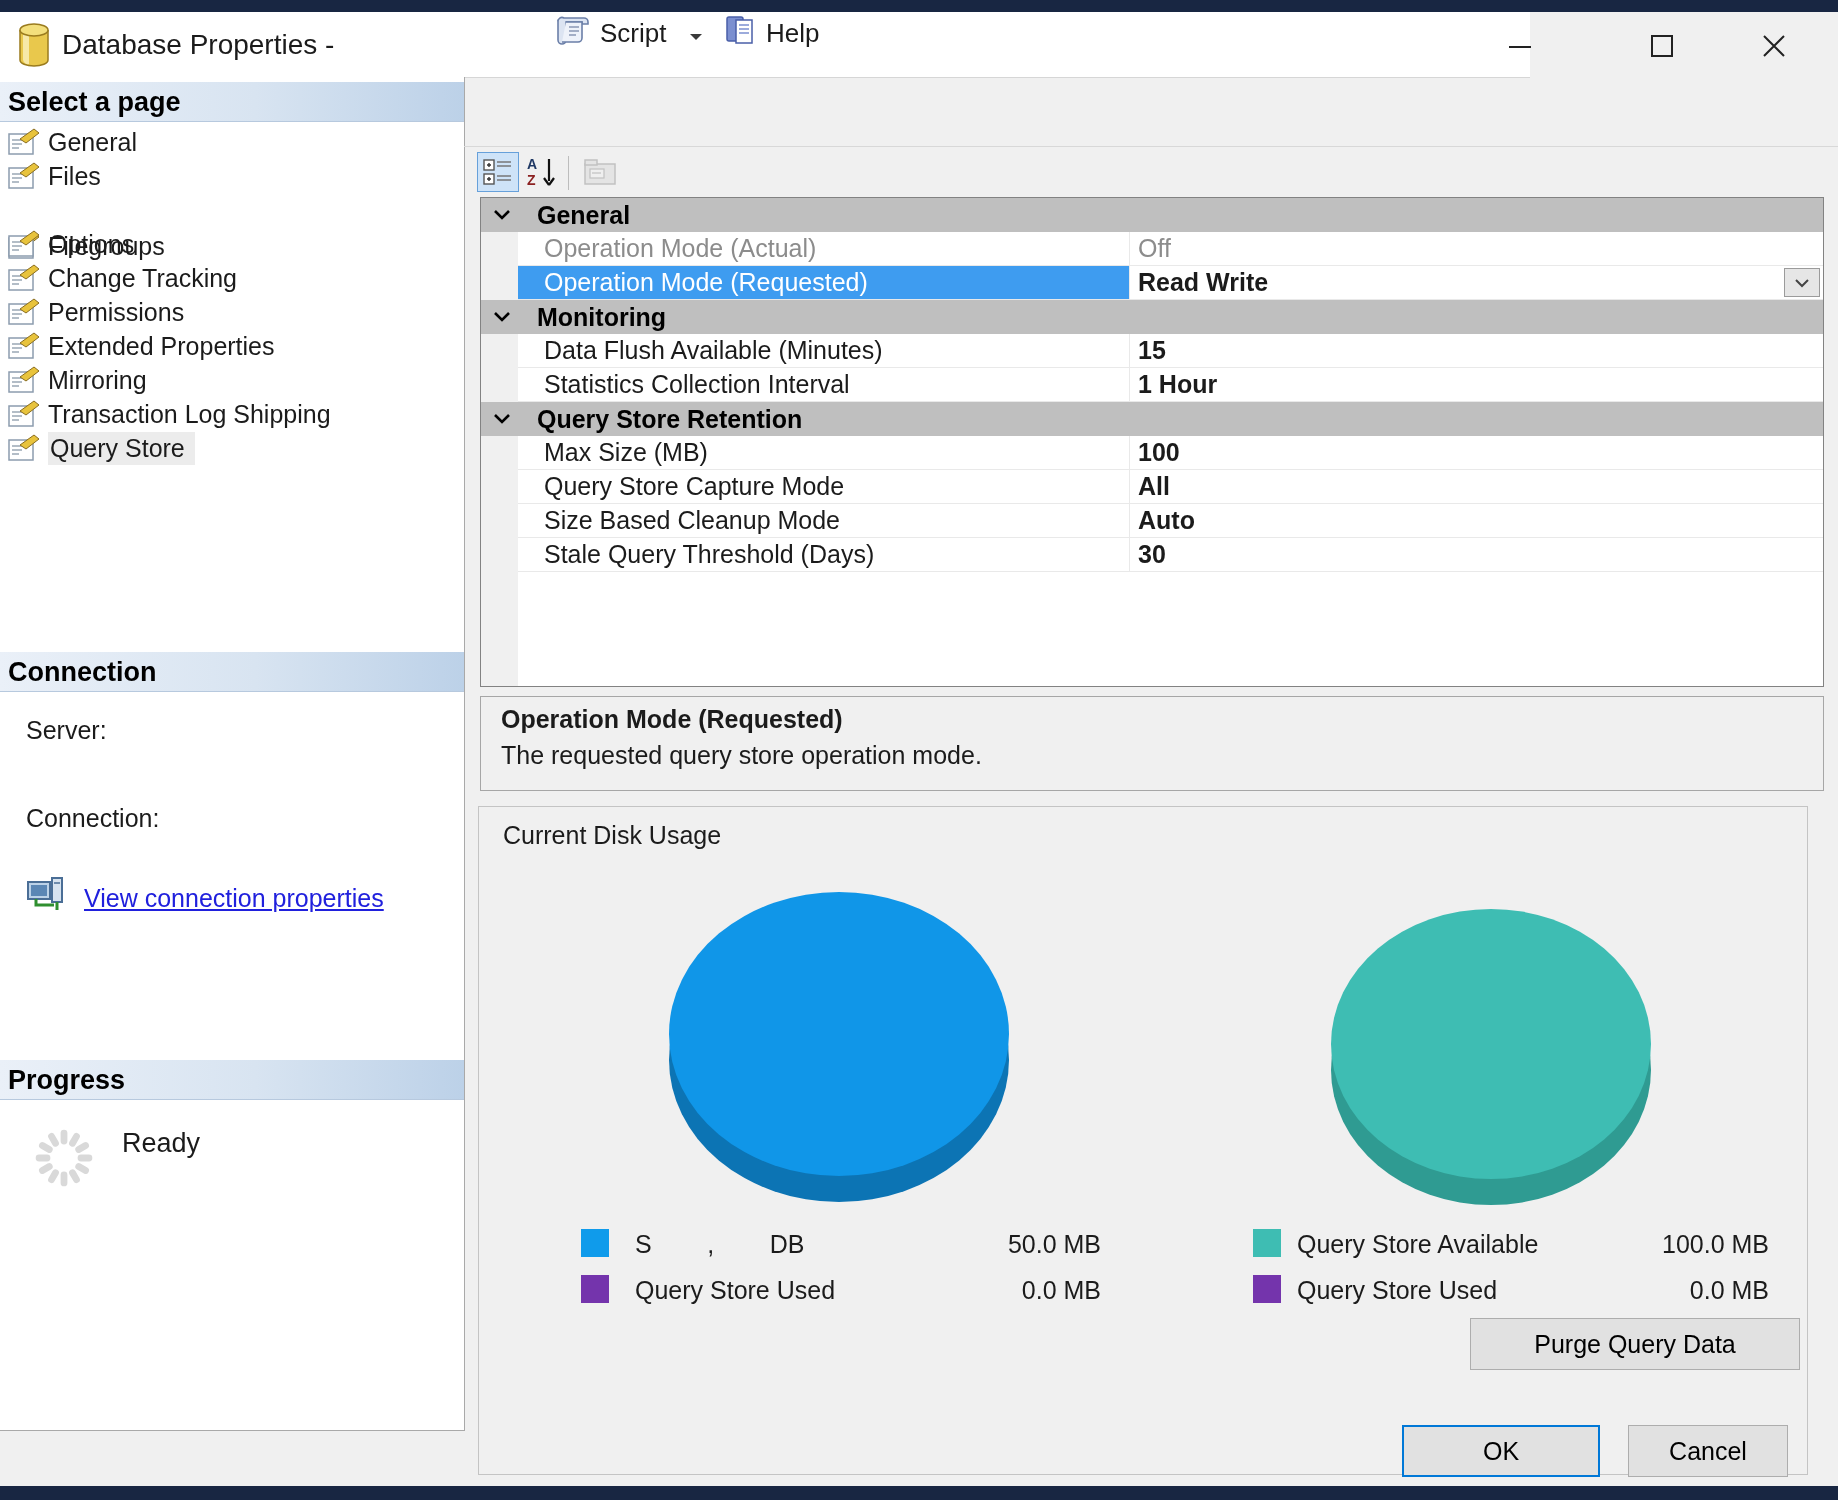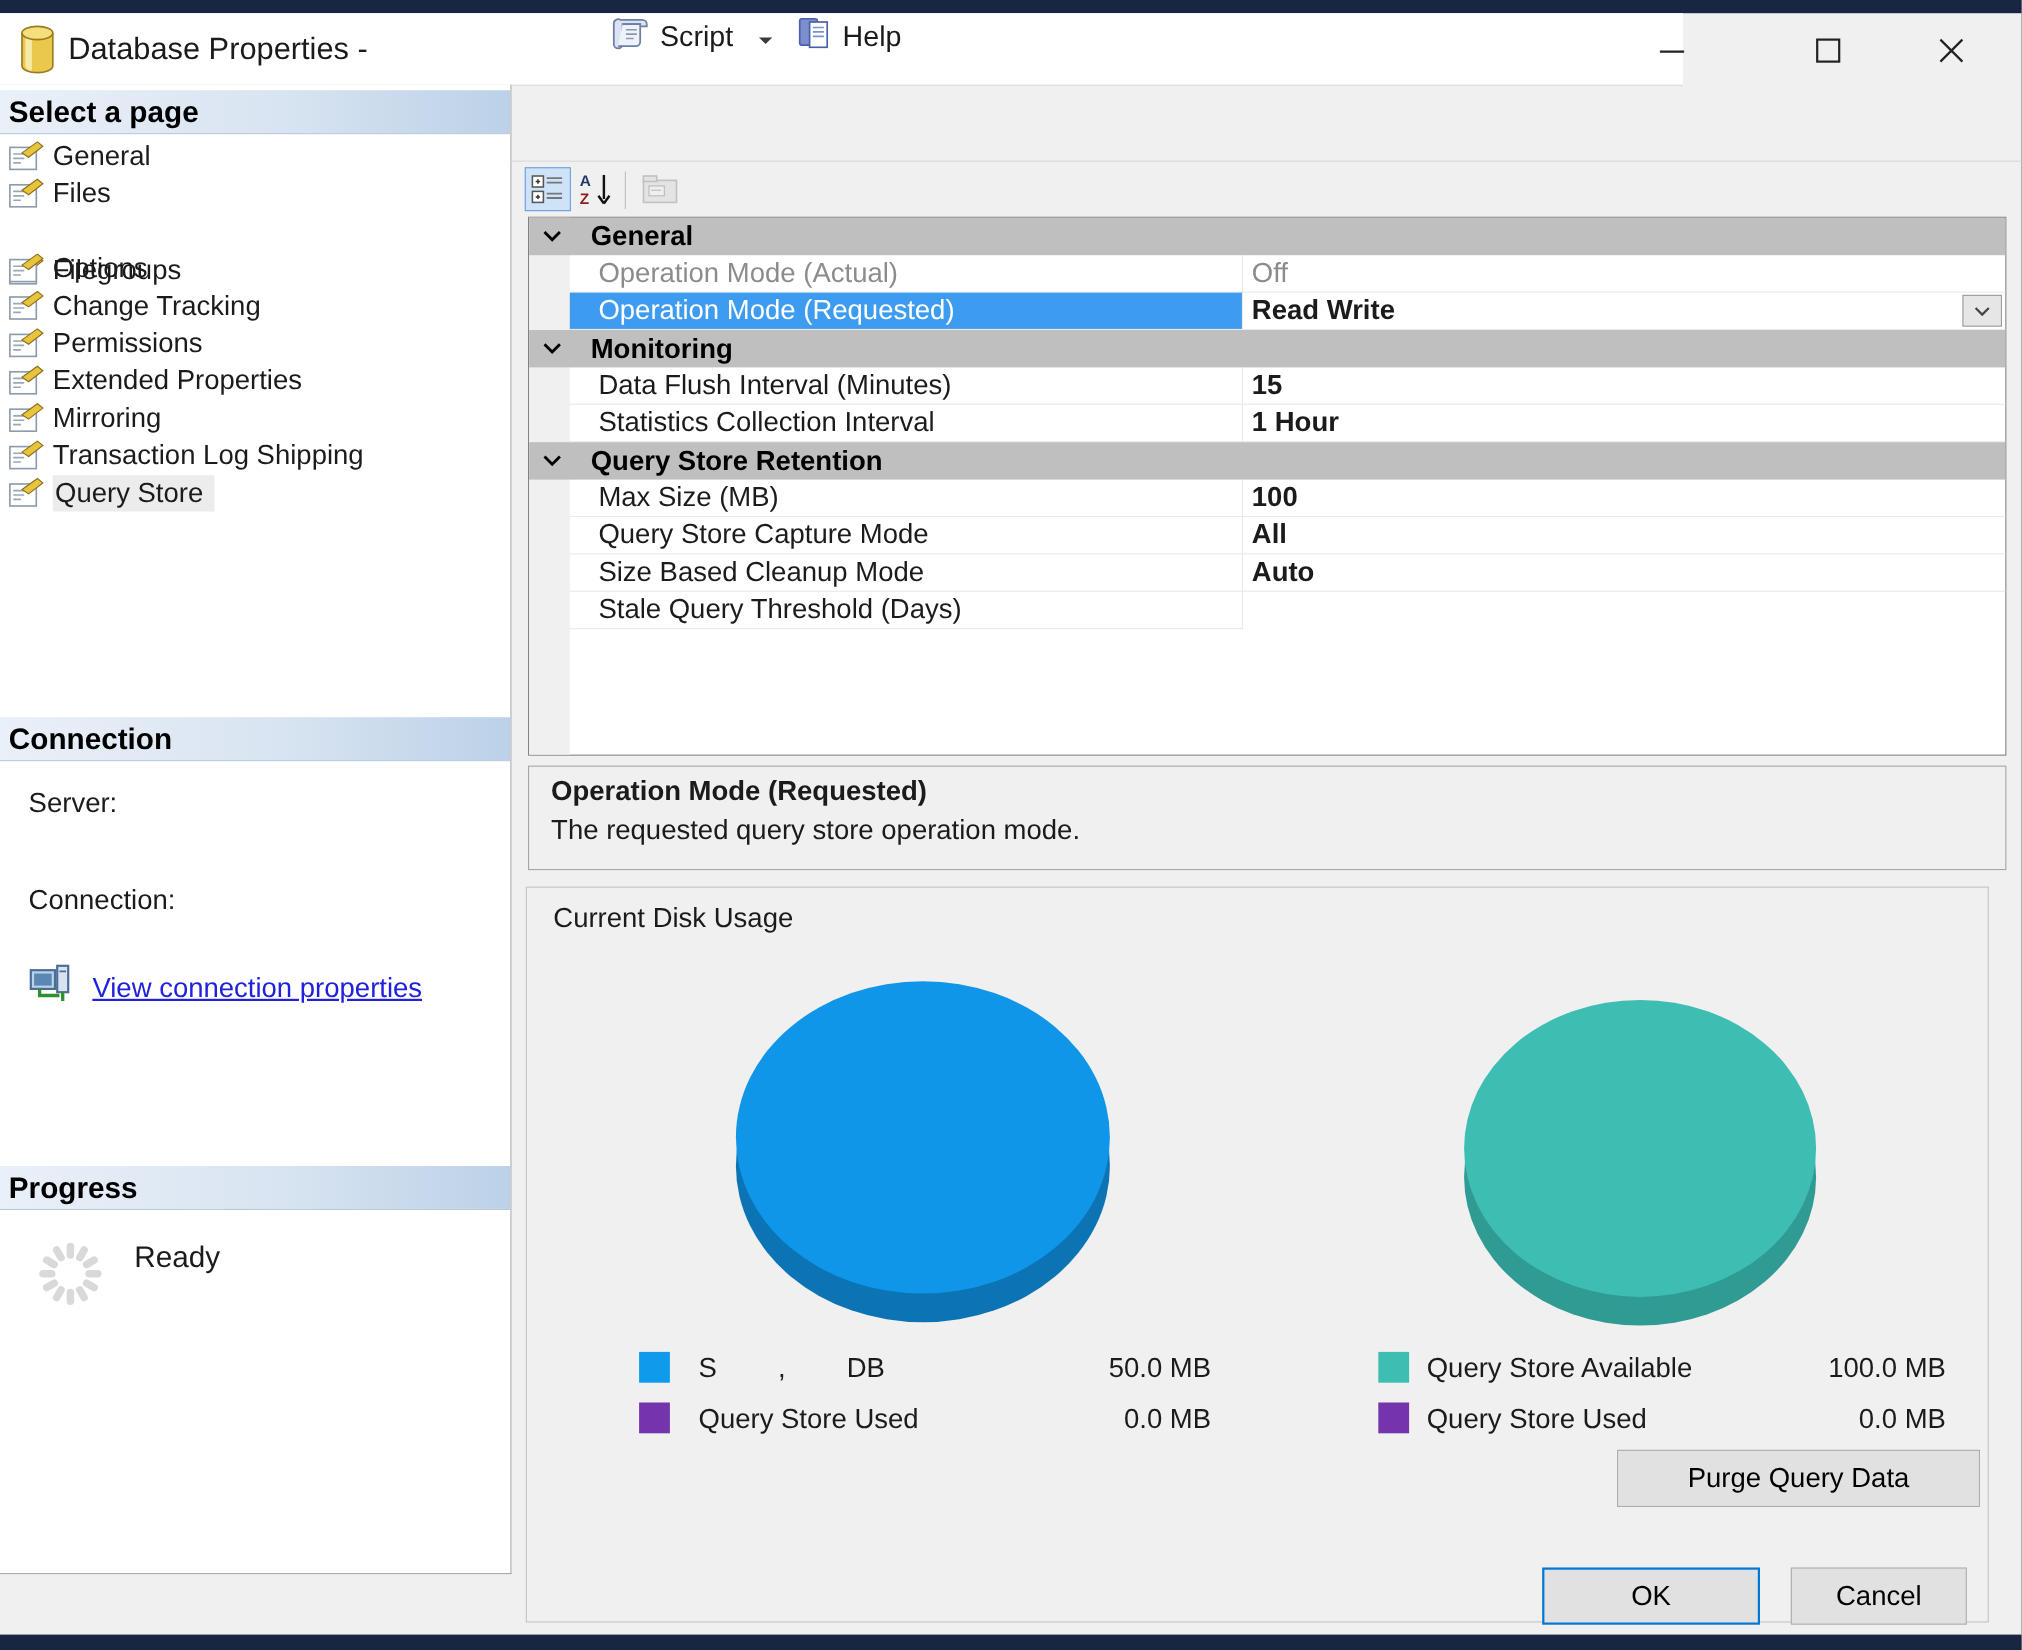--- a/index.html
+++ b/index.html
@@ -353,21 +353,21 @@
 
     <div class="catrow" style="top:102px;">
       <span class="catchev">
           <svg width="18" height="12" viewBox="0 0 18 12">
             <polyline points="2,2 9,9 16,2" stroke="#000" stroke-width="2.6" fill="none"></polyline>
           </svg>
         </span>
       <span class="catlabel">Monitoring</span>
     </div>
     <div class="prow" style="top:136px;">
-      <span class="pname">Data Flush Interval (Minutes)</span>
+      <span class="pname">Data Flush Available (Minutes)</span>
       <span class="pval">15</span>
     </div>
     <div class="prow" style="top:170px;">
       <span class="pname">Statistics Collection Interval</span>
       <span class="pval">1 Hour</span>
     </div>
 
     <div class="catrow" style="top:204px;">
       <span class="catchev">
           <svg width="18" height="12" viewBox="0 0 18 12">
@@ -383,20 +383,21 @@
     <div class="prow" style="top:272px;">
       <span class="pname">Query Store Capture Mode</span>
       <span class="pval">All</span>
     </div>
     <div class="prow" style="top:306px;">
       <span class="pname">Size Based Cleanup Mode</span>
       <span class="pval">Auto</span>
     </div>
     <div class="prow" style="top:340px;">
       <span class="pname">Stale Query Threshold (Days)</span>
+      <span class="pval">30</span>
     </div>
   </div>
 
   <div class="abs descbox">
     <span class="desc-title">Operation Mode (Requested)</span>
     <span class="desc-text">The requested query store operation mode.</span>
   </div>
 
   <div class="abs groupbox">
     <span class="gb-title">Current Disk Usage</span>

